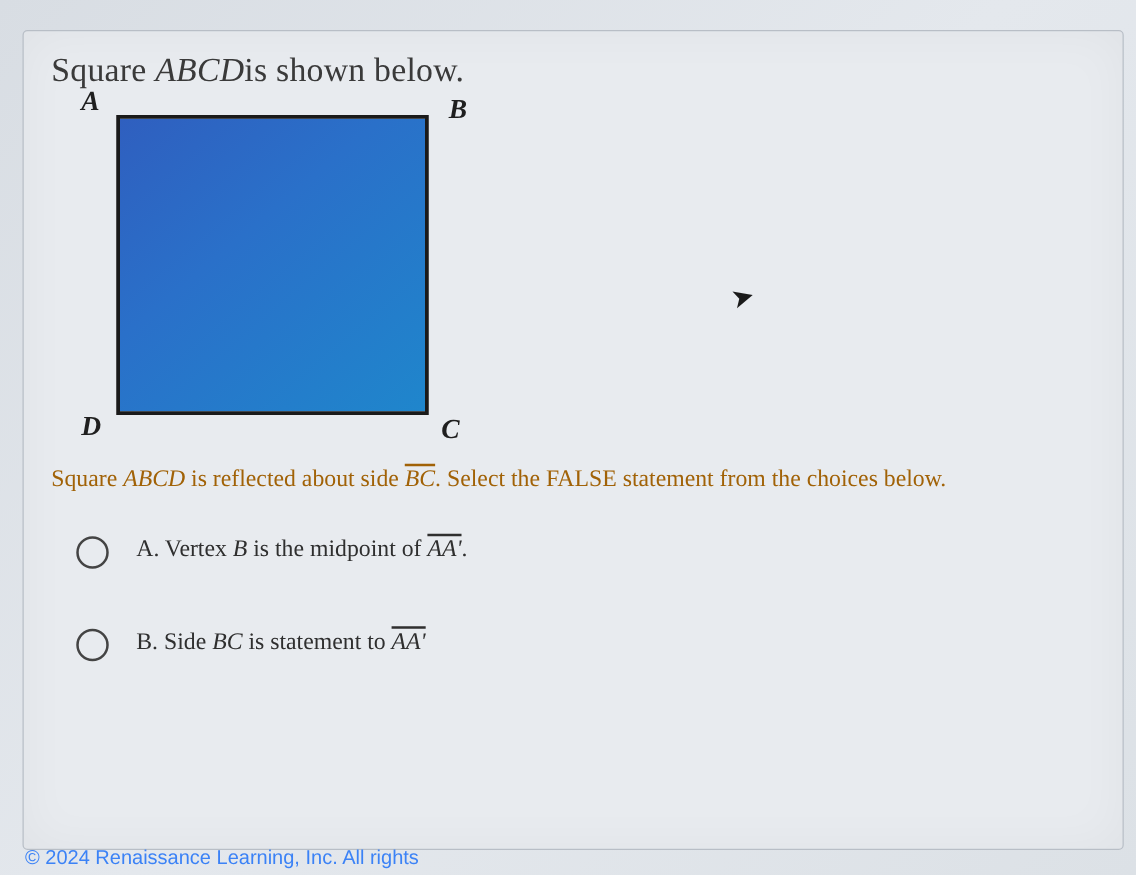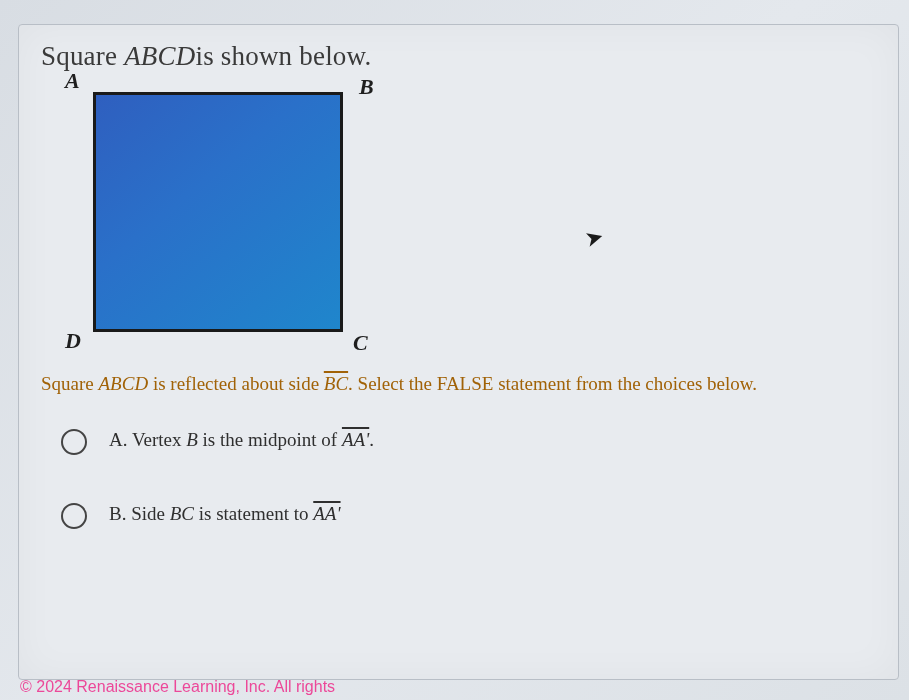--- a/index.html
+++ b/index.html
@@ -98,21 +98,21 @@
     }
     .choice-text {
       font-size: 19px;
       color: #2f2f2f;
     }
     .footer {
       position: absolute;
       left: 20px;
       bottom: 4px;
       font-size: 16px;
-      color: #ec4899;
+      color: #3b82f6;
       font-family: Arial, sans-serif;
     }
     .cursor-arrow {
       position: absolute;
       left: 585px;
       top: 225px;
       font-size: 22px;
       color: #1a1a1a;
       transform: rotate(-15deg);
       pointer-events: none;

